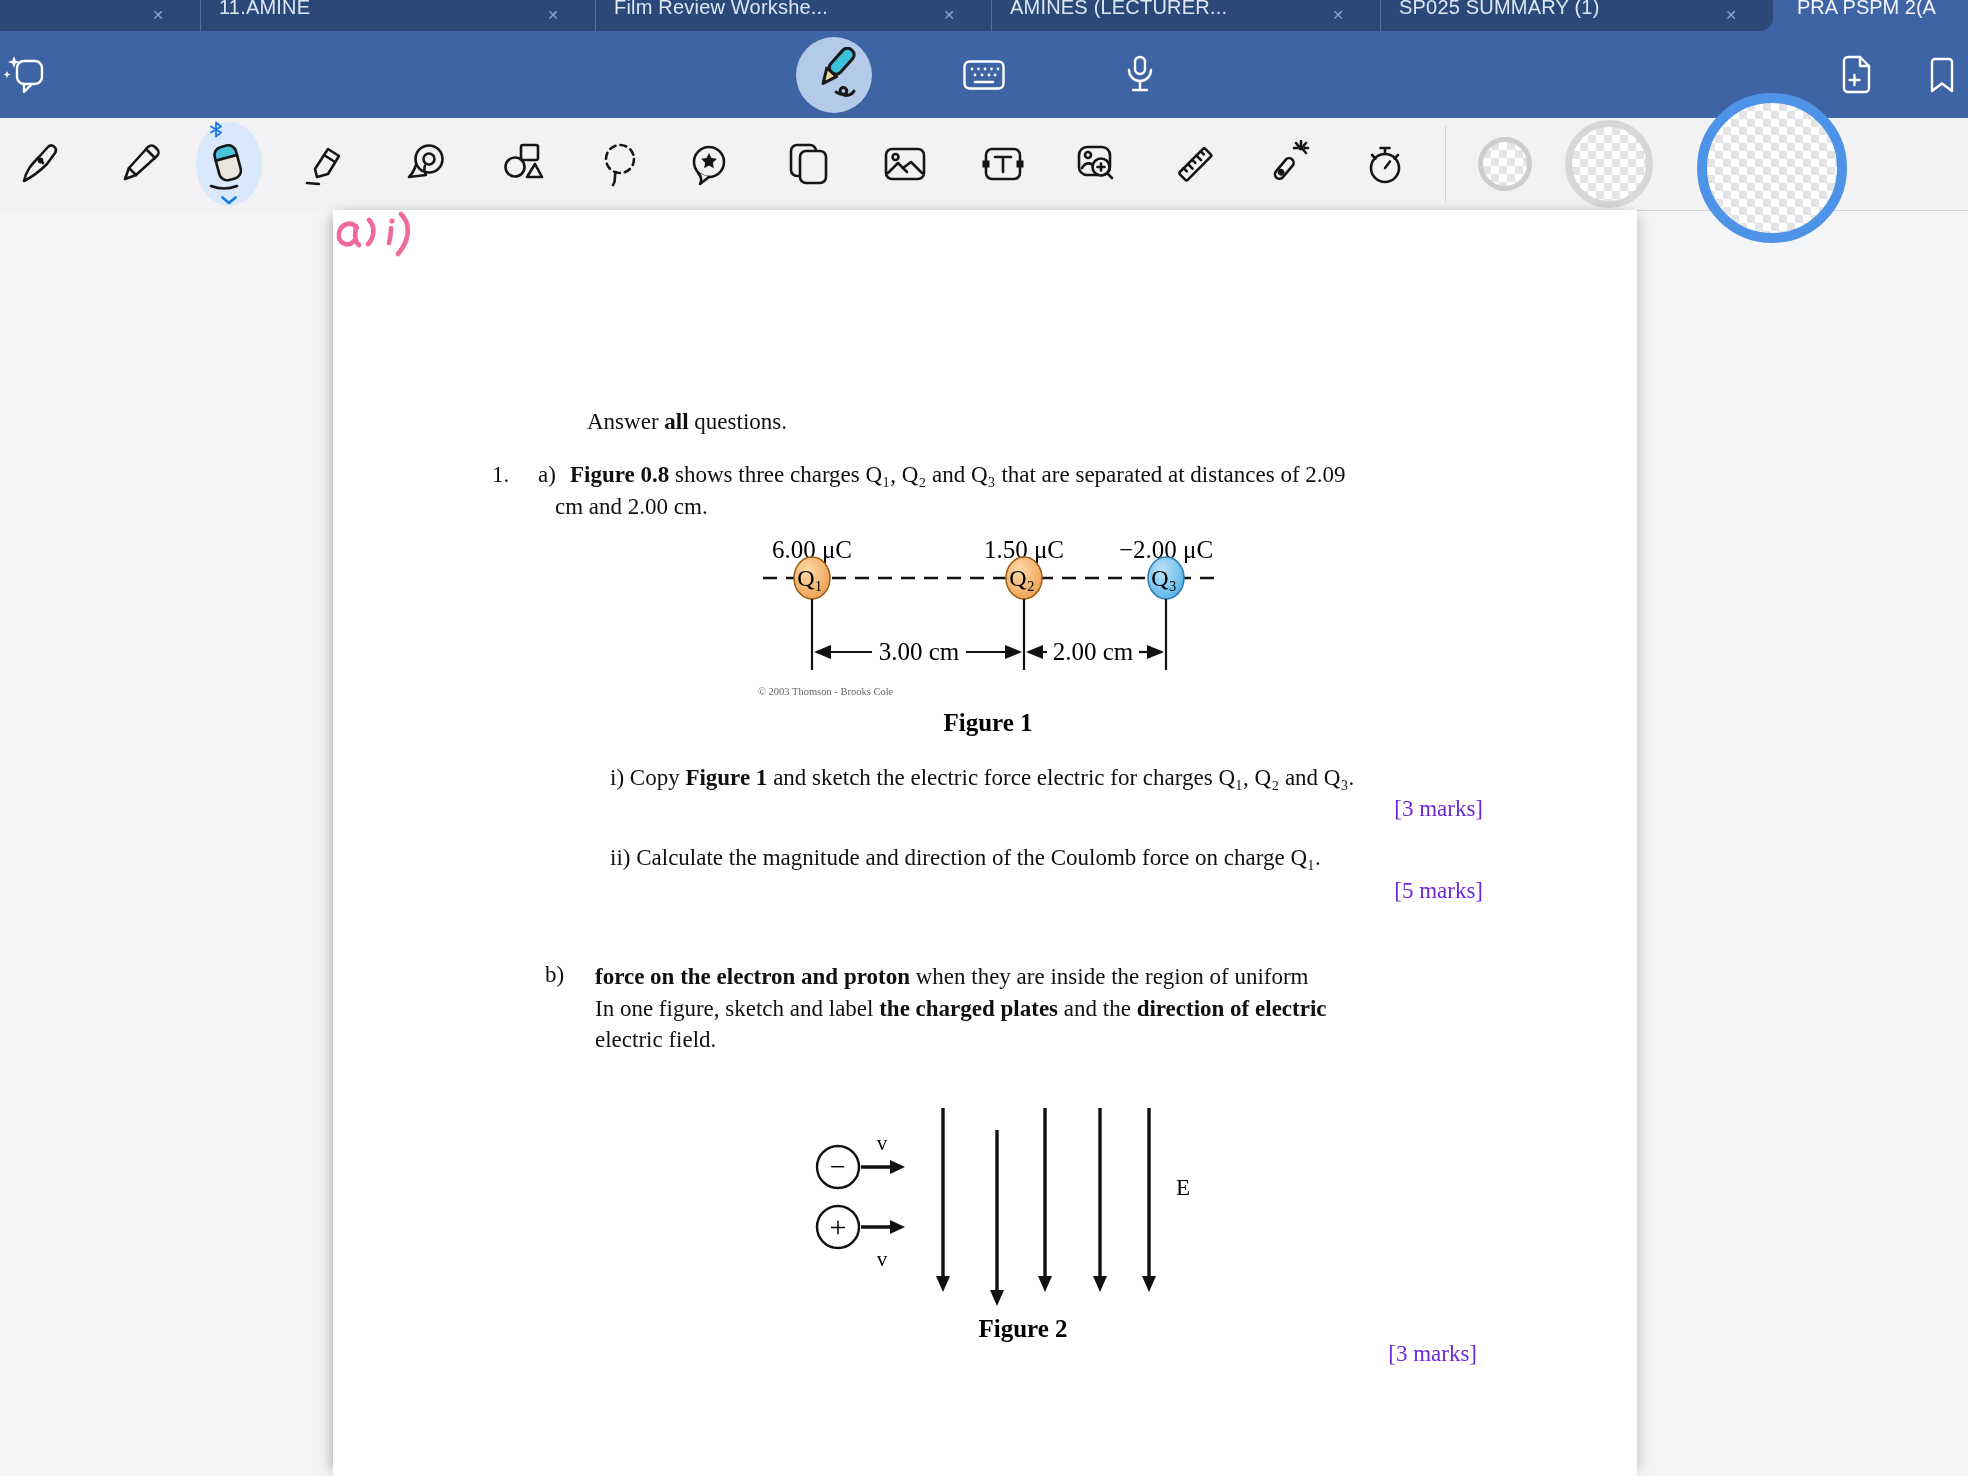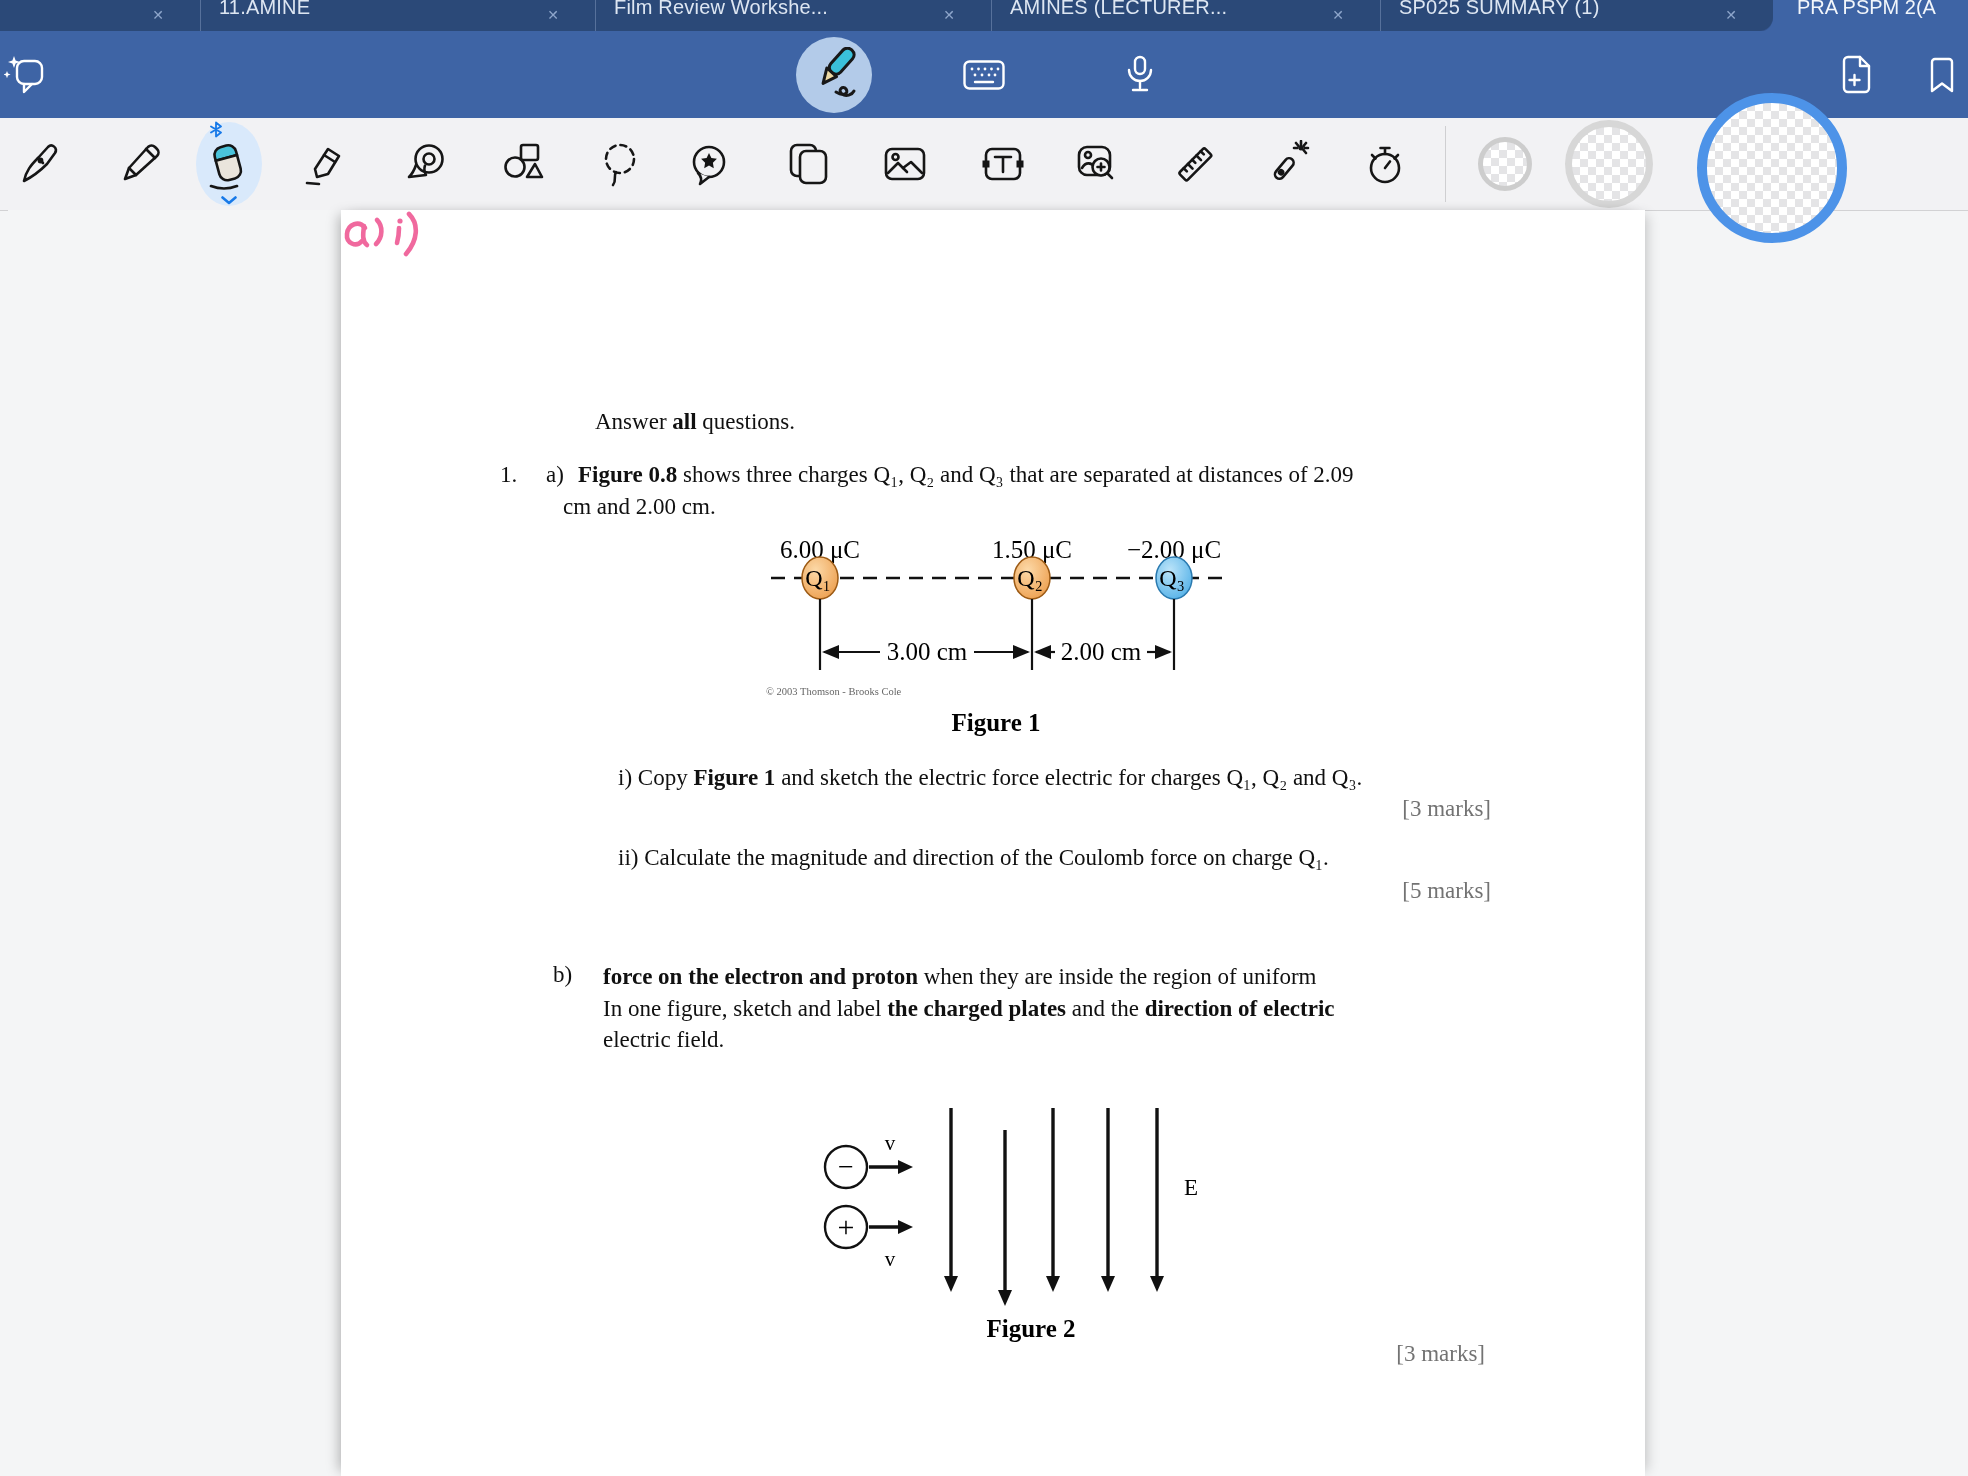--- a/index.html
+++ b/index.html
@@ -30,27 +30,27 @@
   .ic{position:absolute;top:22px;}
   .ic *{stroke:#161616;stroke-width:2.6;fill:none;stroke-linecap:round;stroke-linejoin:round;}
   .sel-ellipse{position:absolute;left:196px;top:4px;width:66px;height:84px;border-radius:50%;
        background:#d9e9fb;}
   .size-dot{position:absolute;border-radius:50%;box-sizing:border-box;
        background-image:conic-gradient(#e4e4e6 90deg,#fff 90deg 180deg,#e4e4e6 180deg 270deg,#fff 270deg);
        background-size:16px 16px;}
   .vdiv{position:absolute;left:1445px;top:8px;width:1px;height:76px;background:#cfcfd1;}
 
   
-  .content{position:absolute;left:0;top:210px;width:1600px;height:1266px;background:#f4f5f6;margin-left:8px;}
+  .content{position:absolute;left:0;top:210px;width:1600px;height:1266px;background:#f4f5f6;}
   .page{position:absolute;left:333px;top:0;width:1304px;height:1266px;background:#fff;
        box-shadow:-7px 0 12px -5px rgba(0,0,0,.28),7px 0 12px -5px rgba(0,0,0,.2);}
   .doc{font-family:"Liberation Serif","DejaVu Serif",serif;font-size:23px;color:#101010;
        position:absolute;white-space:nowrap;line-height:1.25;}
   .b{font-weight:bold;}
-  .marks{position:absolute;font-family:"Liberation Serif","DejaVu Serif",serif;font-size:23px;color:#737373;}
+  .marks{position:absolute;font-family:"Liberation Serif","DejaVu Serif",serif;font-size:23px;color:#6d28d9;}
   .fig text{font-family:"Liberation Serif","DejaVu Serif",serif;}
 </style>
 </head>
 <body>
 
 <div class="tabbar">
   <span class="active-label">PRA PSPM 2(A</span>
   <div class="tabbar-dark">
     <div class="tab" style="width:201px">
       <span class="tlabel"></span>

